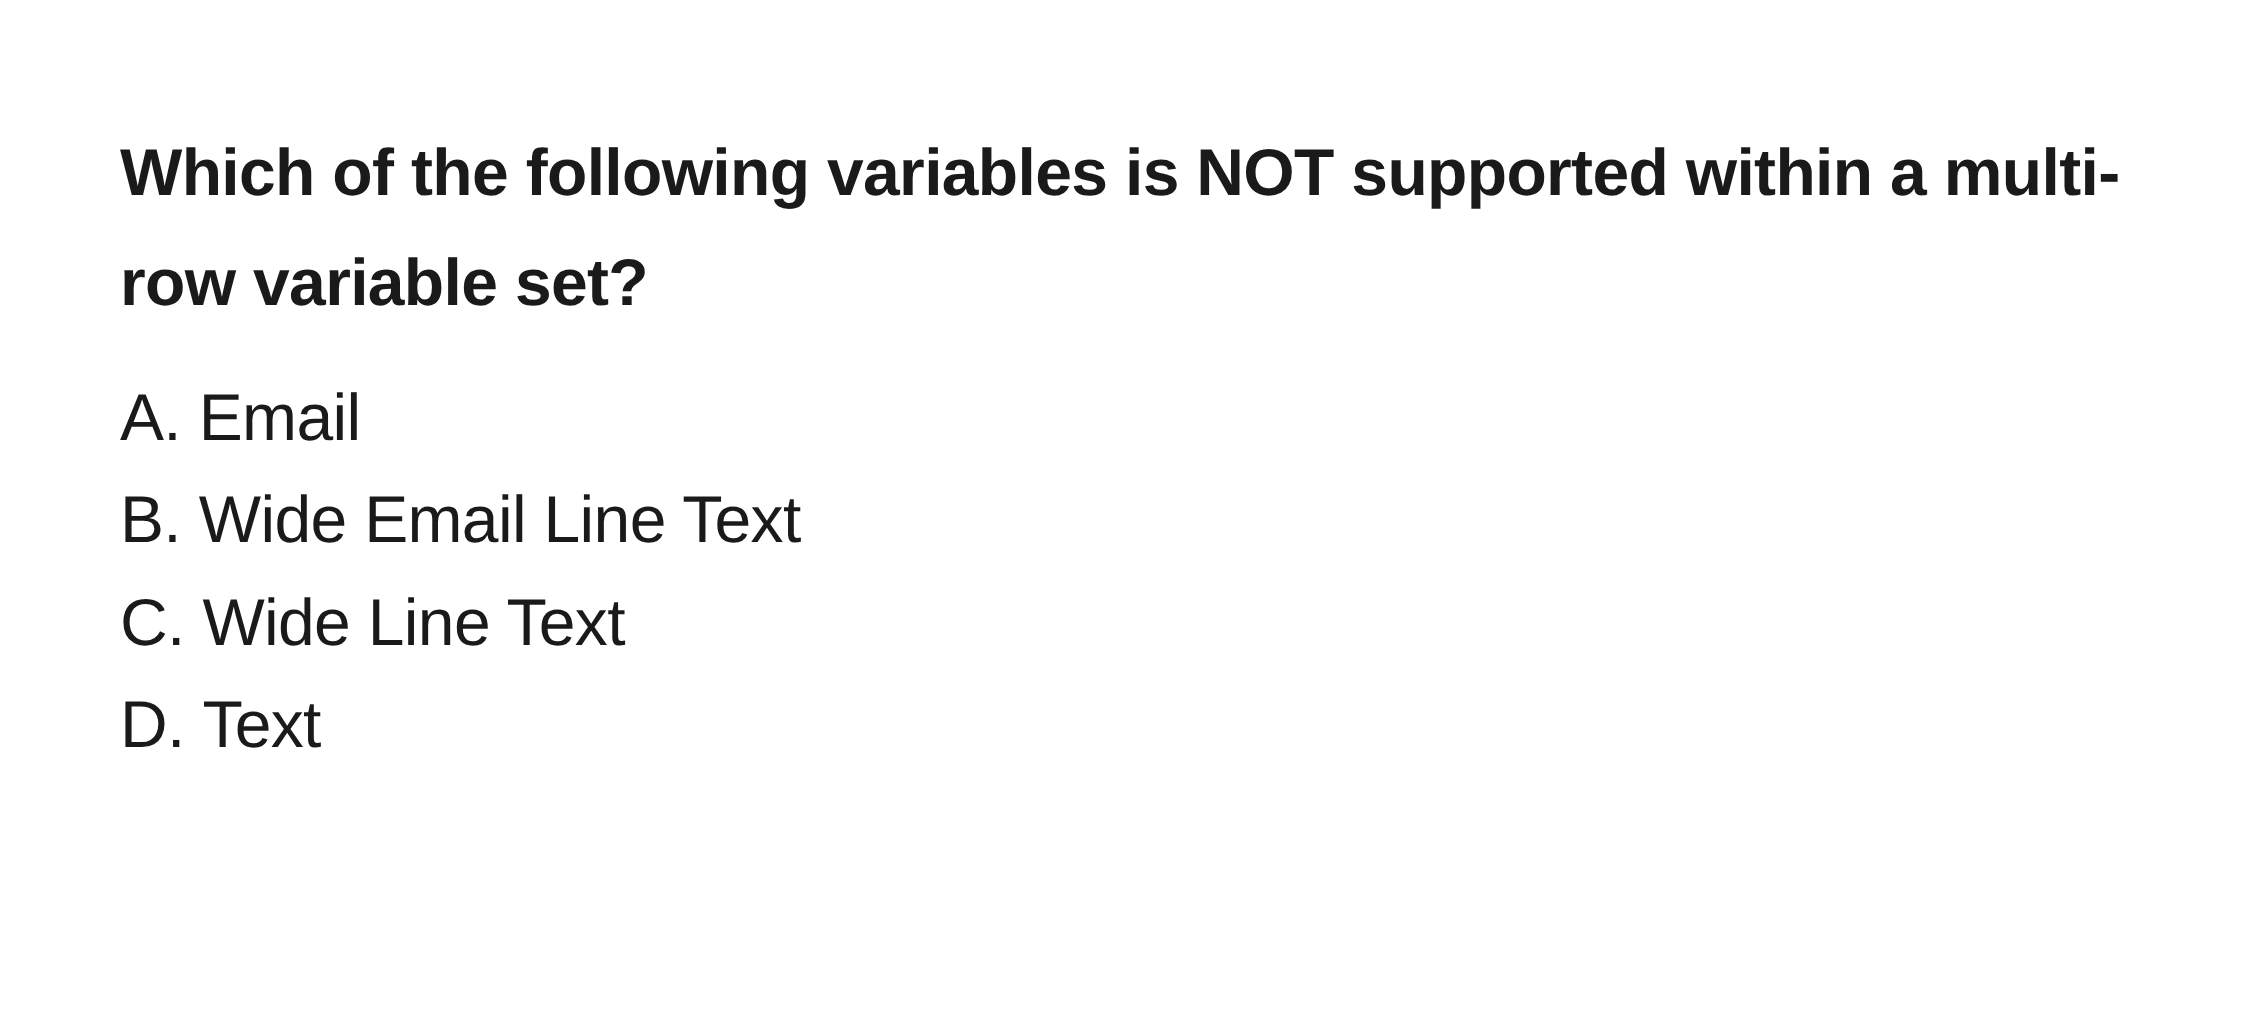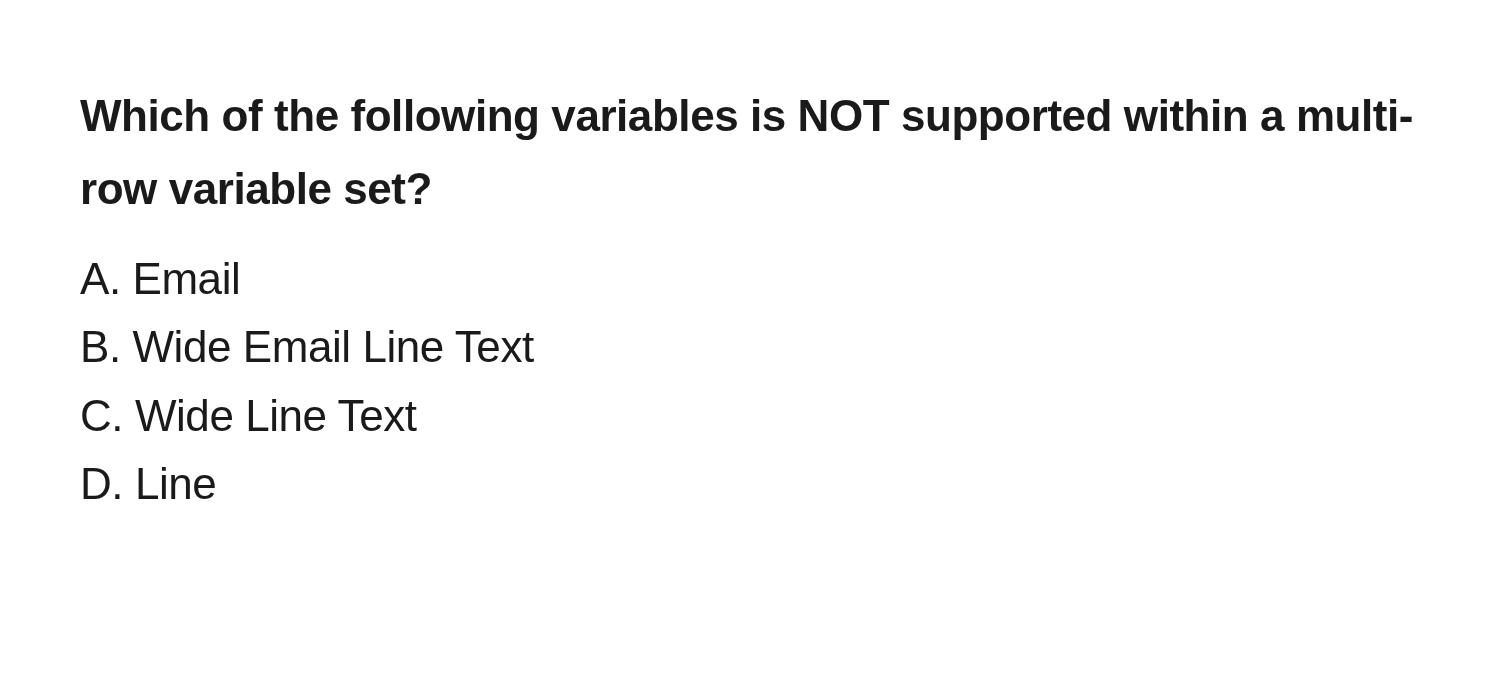--- a/index.html
+++ b/index.html
@@ -56,15 +56,15 @@
     <span class="option-text">Wide Email Line Text</span>
   </div>
   <div class="option">
     <span class="option-letter">C.</span>
       <span>&nbsp;</span>
     <span class="option-text">Wide Line Text</span>
   </div>
   <div class="option">
     <span class="option-letter">D.</span>
       <span>&nbsp;</span>
-    <span class="option-text">Line</span>
+    <span class="option-text">Text</span>
   </div>
 </div>
 
 </body></html>

